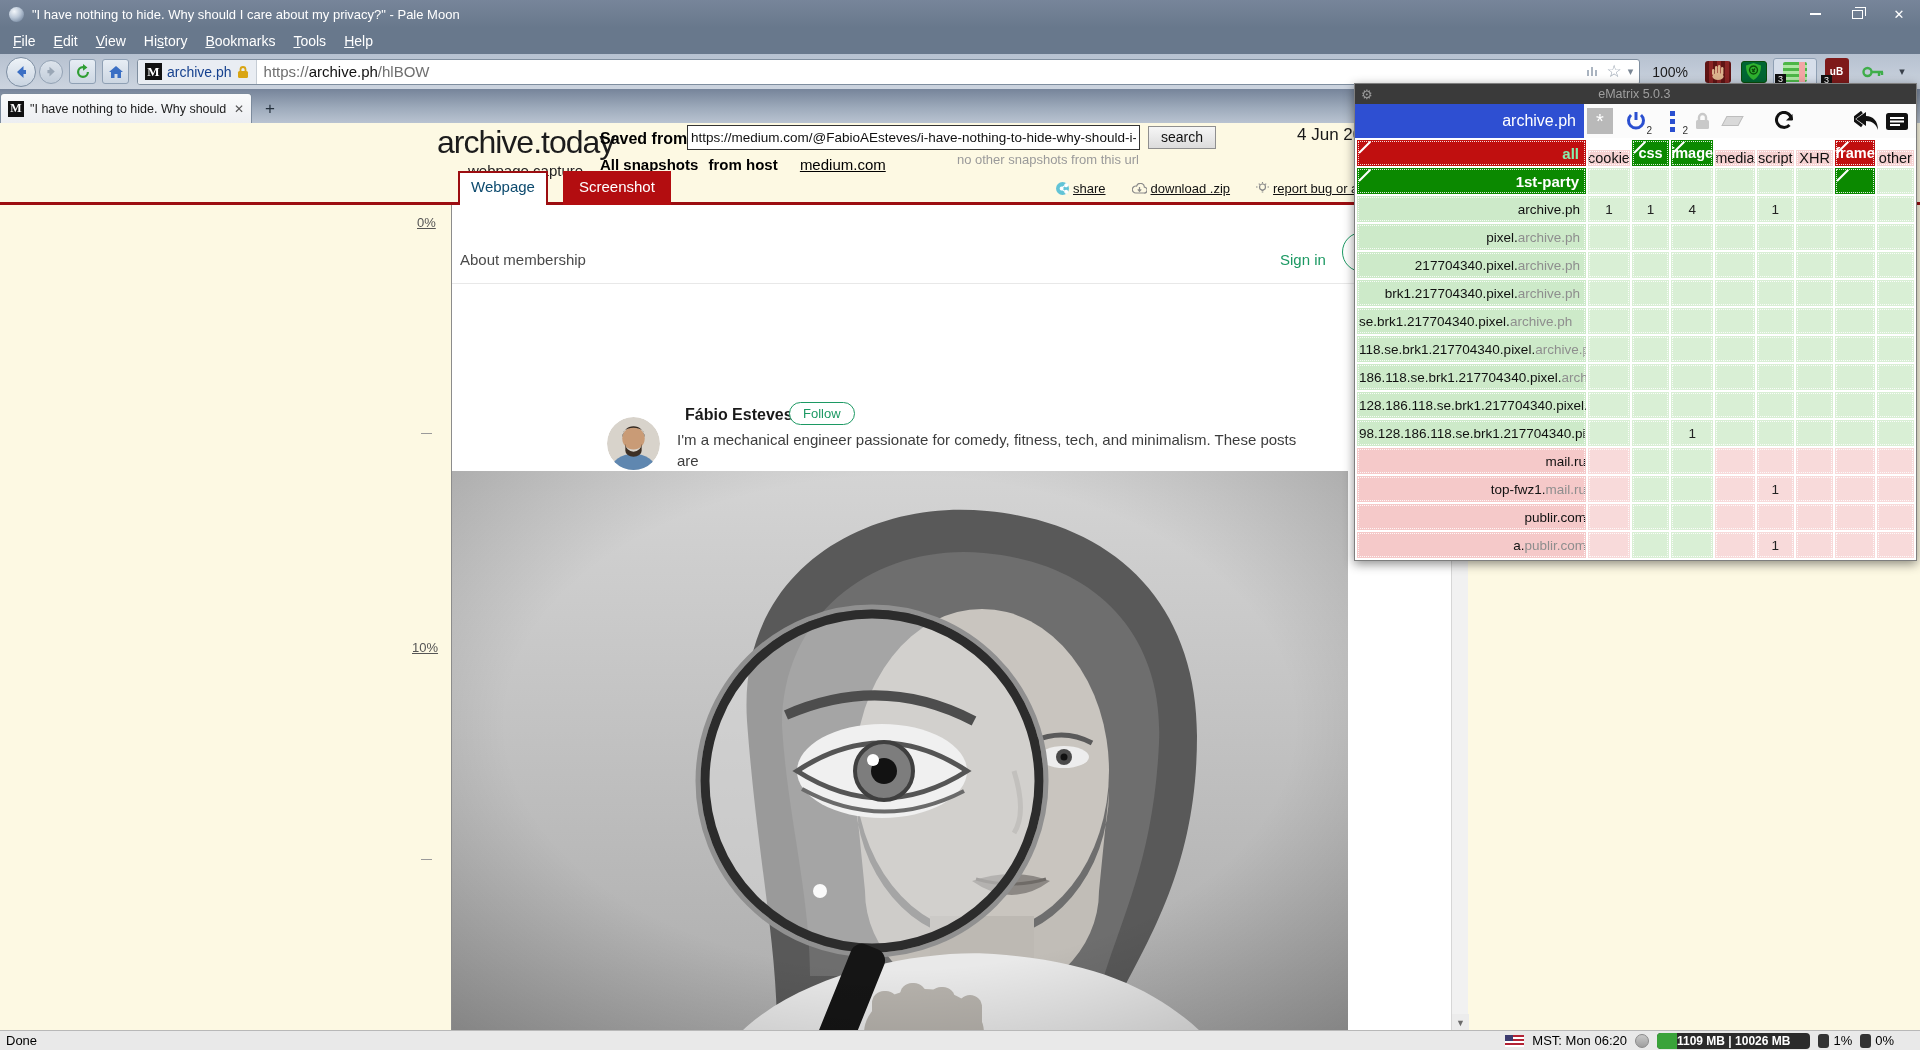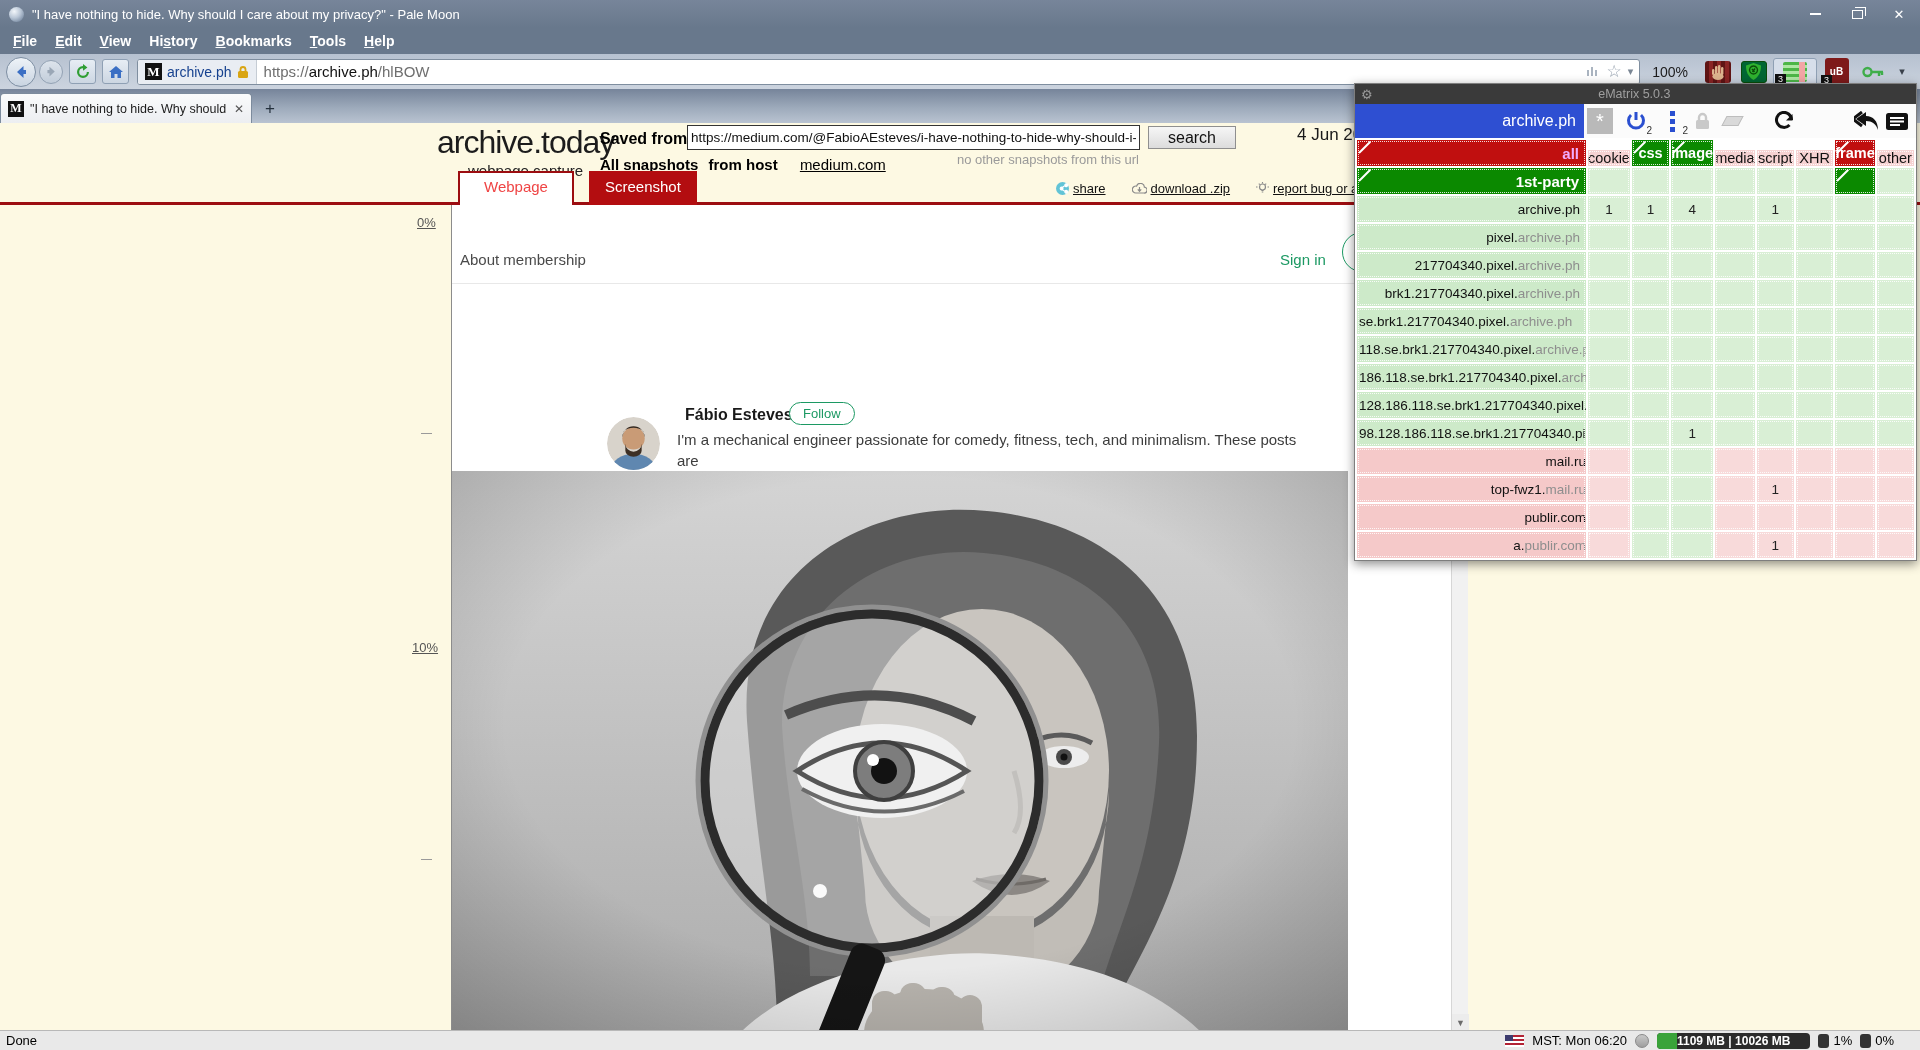--- a/index.html
+++ b/index.html
@@ -14,21 +14,21 @@
     background:radial-gradient(circle at 35% 30%, #f2f6fa, #b9c6d6 45%, #7d8fa6 80%, #5d6d82); }
   .win-title { font-size:13px; color:#fff; white-space:nowrap; }
   .win-btns { margin-left:auto; display:flex; }
   .win-btn { width:42px; height:26px; display:flex; align-items:center; justify-content:center; color:#fff; font-size:13px; }
   .glyph-min { width:11px; height:0; border-bottom:2px solid #fff; }
   .glyph-max { width:11px; height:9px; border:1px solid #fff; position:relative; }
   .glyph-max::before { content:""; position:absolute; left:2px; top:-4px; width:10px; height:8px;
     border-top:1px solid #fff; border-right:1px solid #fff; }
   .menubar { position:absolute; left:0; top:28px; width:1920px; height:26px;
     background:#68788c; display:flex; align-items:center; padding-left:4px; }
-  .menu-item { color:#fff; font-size:14px; padding:3px 9px; white-space:nowrap;font-weight:bold; }
+  .menu-item { color:#fff; font-size:14px; padding:3px 9px; white-space:nowrap; }
   .menu-item u { text-decoration:underline; }
 
   .navbar { position:absolute; left:0; top:54px; width:1920px; height:35px;
     background:linear-gradient(180deg,#b6c1d0,#ccd4df); display:flex; align-items:center; padding:0 8px 0 6px; }
   .nav-btn { display:flex; align-items:center; justify-content:center; }
   .btn-back { width:30px; height:30px; border-radius:50%; background:linear-gradient(180deg,#eef3f8,#c9d4e1);
     border:1px solid #7e8fa3; }
   .btn-fwd { width:24px; height:24px; border-radius:50%; background:linear-gradient(180deg,#dde4ec,#c2cdda);
     border:1px solid #93a2b4; margin-left:3px; }
   .btn-sq { width:27px; height:25px; border-radius:3px; background:linear-gradient(180deg,#e7edf4,#ccd6e2);
@@ -72,31 +72,31 @@
   .newtab { width:28px; height:22px; margin:0 0 3px 4px; border-radius:3px; display:flex; align-items:center;
     justify-content:center; font-size:17px; color:#24303d; }
 
   
   .arch-header { position:absolute; left:0; top:123px; width:1920px; height:82px; border-bottom:3px solid #9c0d10; }
   .arch-logo { position:absolute; left:437px; top:1px; font-size:32px; letter-spacing:-1px; color:#1c1c1c; }
   .arch-tagline { position:absolute; left:468px; top:39px; font-size:15px; color:#222; }
   .saved-label { position:absolute; left:600px; top:7px; font-size:16px; font-weight:bold; color:#000; }
   .saved-input { position:absolute; left:687px; top:2px; width:453px; height:25px; border:1px solid #333;
     font-size:13.5px; padding:0 3px; font-family:"Liberation Sans",sans-serif; color:#111; background:#fff; }
-  .search-btn { position:absolute; left:1148px; top:3px; width:88px; height:23px;
-    background:linear-gradient(180deg,#f6f6f6,#dcdcdc); border:1px solid #8f8f8f; font-size:16px; color:#111;
+  .search-btn { position:absolute; left:1148px; top:3px; width:68px; height:23px;
+    background:linear-gradient(180deg,#f6f6f6,#dcdcdc); border:1px solid #8f8f8f; font-size:14px; color:#111;
     text-align:center; line-height:21px; }
   .arch-date { position:absolute; left:1297px; top:2px; font-size:17px; color:#1a1a1a; white-space:nowrap; }
   .no-other { position:absolute; right:781px; top:29px; font-size:13px; color:#9a9a9a; white-space:nowrap; }
   .snap-row { position:absolute; left:600px; top:33px; font-size:15px; color:#000; white-space:nowrap; }
   .snap-row b { margin-right:6px; }
   .host-link { text-decoration:underline; color:#000;margin-left:12px; }
   .arch-tabs { position:absolute; left:458px; bottom:-3px; display:flex; gap:15px; }
-  .tab-web { background:#fff; border:2px solid #9c0d10; border-bottom:none; padding:5px 24px 8px;
-    font-size:15px; color:#ef4444; }
+  .tab-web { background:#fff; border:2px solid #9c0d10; border-bottom:none; padding:5px 11px 8px;
+    font-size:15px; color:#0c4a6e; }
   .tab-shot { background:#b30d10; border:2px solid #b30d10; padding:5px 14px 8px; font-size:15px; color:#fff; }
   .share-row { position:absolute; left:1056px; top:58px; display:flex; gap:26px; align-items:center; }
   .share-item { font-size:13px; color:#111; text-decoration:underline; display:flex; align-items:center; gap:4px;
     white-space:nowrap; }
 
   
   .ruler-mark { position:absolute; font-size:13px; color:#555; text-decoration:underline; }
   .ruler-dash { position:absolute; width:11px; height:0; border-top:1px solid #9a9a9a; }
 
   
@@ -140,21 +140,21 @@
   .em-btn { width:30px; height:28px; display:flex; align-items:center; justify-content:center; position:relative; }
   .em-badge { position:absolute; right:-1px; bottom:-1px; font-size:10px; color:#333; }
   .dots-ico { display:flex; flex-direction:column; gap:3px; }
   .dots-ico i { width:5px; height:5px; background:#2a4fd0; }
   .eraser-ico { width:17px; height:10px; background:#d9d9d9; border:1px solid #bdbdbd; transform:skewX(-28deg); }
   .em-grid { display:grid; grid-template-columns:229px repeat(8,1fr); grid-auto-rows:26px; gap:2px;
     padding:2px; background:#fff; }
   .em-cell { font-size:13.5px; display:flex; align-items:center; position:relative;
     outline:1px dotted rgba(255,255,255,.85); outline-offset:-2px; }
   .em-cell.num { justify-content:center; color:#222; }
-  .h-all { background:#c00f0f; color:#f0abfc; font-weight:bold; justify-content:flex-end; padding-right:7px; font-size:15px; }
+  .h-all { background:#c00f0f; color:#86efac; font-weight:bold; justify-content:flex-end; padding-right:7px; font-size:15px; }
   .h-red { background:#c00f0f; color:#fff; font-weight:bold; justify-content:center; font-size:14.5px; }
   .h-green { background:#0b8900; color:#fff; font-weight:bold; justify-content:center; font-size:14.5px; }
   .h-pink { background:#f6d2d2; color:#111; justify-content:center; font-size:14.5px;margin-top:10px; }
   .l-green { background:#cdeac9; justify-content:flex-end; padding:0 6px 0 2px; white-space:nowrap; overflow:hidden; }
   .l-pink  { background:#f5c9c9; justify-content:flex-end; padding:0 0 0 2px; white-space:nowrap; overflow:hidden; }
   .l-fp { background:#0b8900; color:#fff; font-weight:bold; justify-content:flex-end; padding-right:7px; font-size:15px; }
   .lbl-strong { color:#111; } .lbl-muted { color:#8e8e8e; }
   .l-fp .lbl-strong { color:#fff; }
   .v-green { background:#d9efd5; } .v-pink { background:#f8dada; } .v-fp { background:#0b8900; }
   .slash::before { content:""; position:absolute; left:2px; top:12px; width:16px; height:2px; background:#fff;

